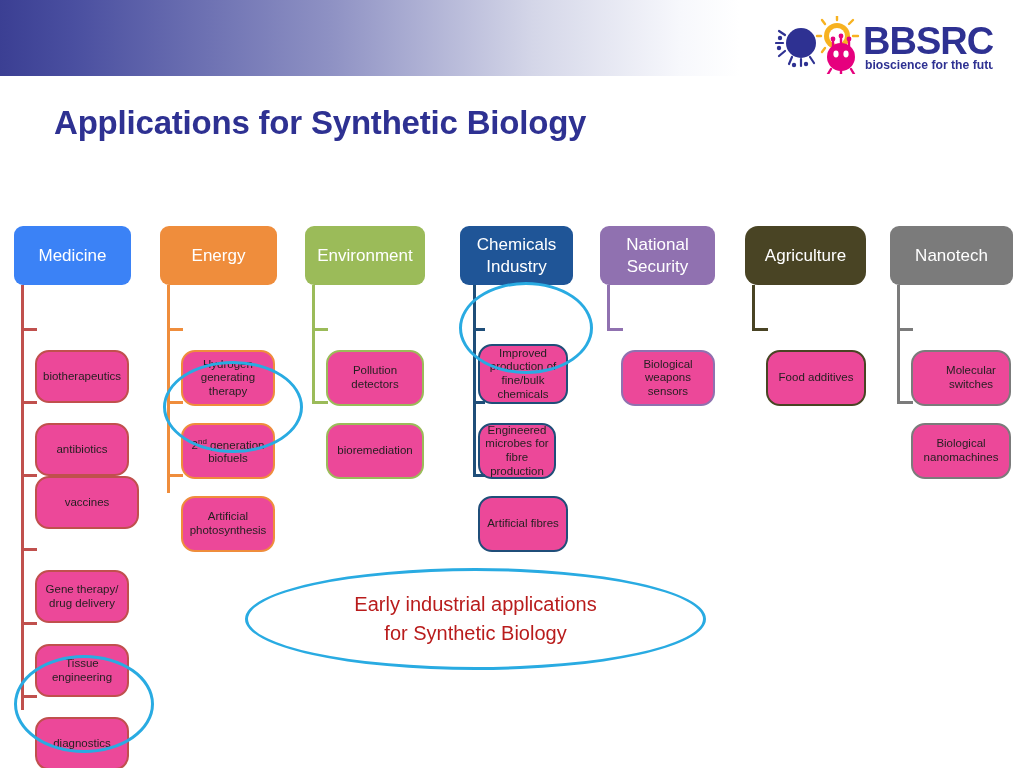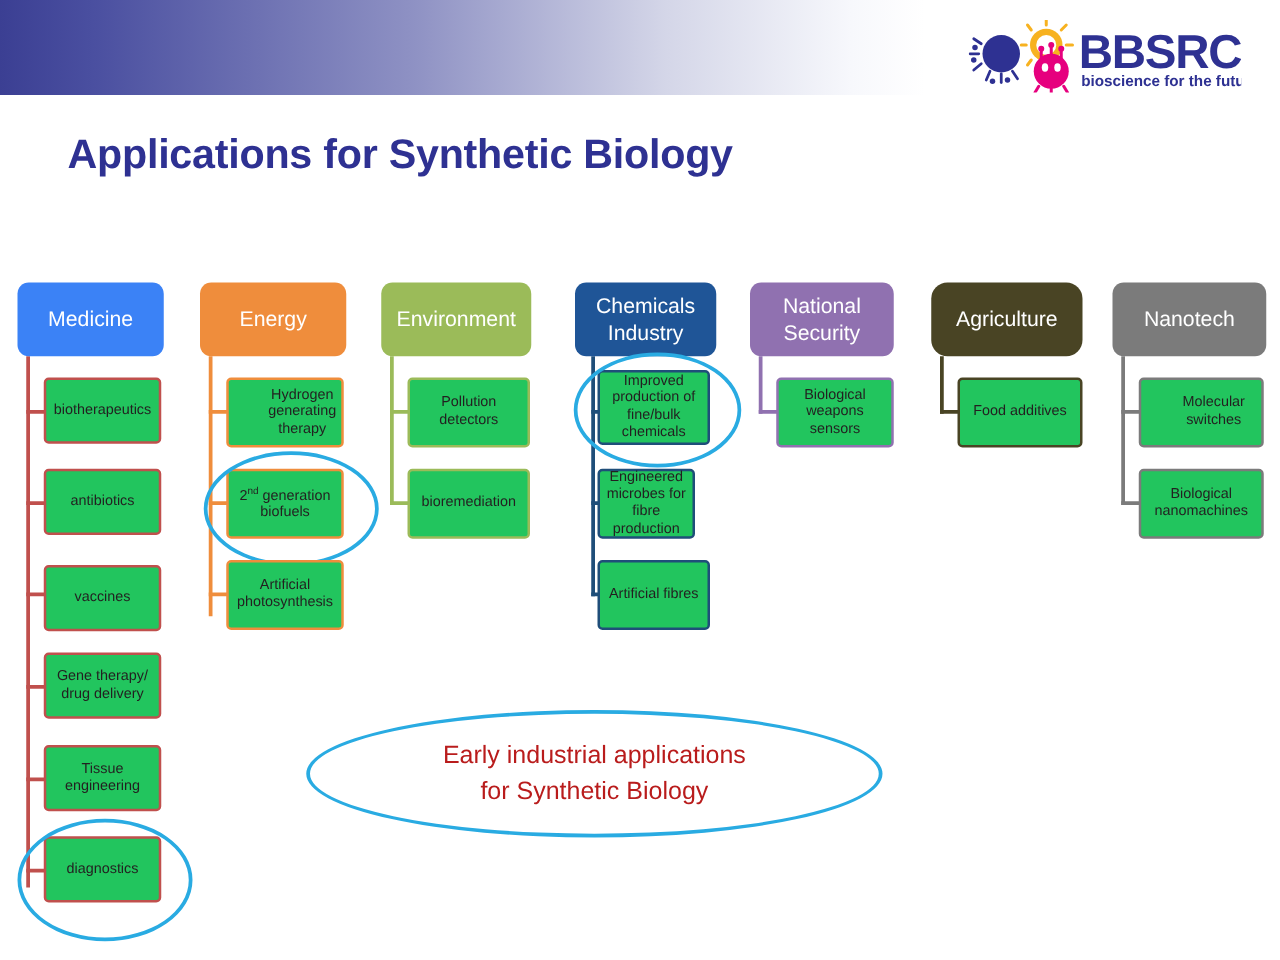--- a/index.html
+++ b/index.html
@@ -59,32 +59,33 @@
     text-align: center;
     font-size: 17px;
     line-height: 1.28;
     font-weight: normal;
     box-sizing: border-box;
     padding: 2px 6px;
   }
 
   .leaf-box {
     position: absolute;
-    background: #22c55e;
-    border-radius: 4px;
+    background: #ec4899;
+    border-radius: 14px;
     border: 2px solid #888;
     display: flex;
     align-items: center;
     justify-content: center;
     text-align: center;
     font-size: 11.5px;
     line-height: 1.18;
     color: #231f20;
     box-sizing: border-box;
     padding: 2px 4px;
+    margin-top: 48px;
   }
   .leaf-box sup { font-size: 8px; vertical-align: super; }
 
   .trunk { position: absolute; width: 3px; }
   .stub  { position: absolute; height: 3px; }
 
   
   .ellipse {
     position: absolute;
     border: 3px solid #29abe2;
@@ -174,21 +175,21 @@
   <div class="leaf-box" style="left:35px; top:302px; width:94px; height:53px; border-color:#c0504d;">
     <span>biotherapeutics</span>
   </div>
 
   <div class="stub" style="left:21px; top:401px; width:16px; background:#c0504d;"></div>
   <div class="leaf-box" style="left:35px; top:375px; width:94px; height:53px; border-color:#c0504d;">
     <span>antibiotics</span>
   </div>
 
   <div class="stub" style="left:21px; top:474px; width:16px; background:#c0504d;"></div>
-  <div class="leaf-box" style="left:35px; top:452px; width:94px; height:53px; border-color:#c0504d;">
+  <div class="leaf-box" style="left:35px; top:428px; width:104px; height:53px; border-color:#c0504d;">
     <span>vaccines</span>
   </div>
 
   <div class="stub" style="left:21px; top:548px; width:16px; background:#c0504d;"></div>
   <div class="leaf-box" style="left:35px; top:522px; width:94px; height:53px; border-color:#c0504d;">
     <span>
       <span>Gene therapy/</span><br>
       <span>drug delivery</span>
     </span>
   </div>
@@ -206,21 +207,21 @@
     <span>diagnostics</span>
   </div>
   <div class="ellipse" style="left:14px; top:655px; width:134px; height:92px;"></div>
 
   <div class="trunk" style="left:167px; top:285px; height:208px; background:#ef8d3c;"></div>
   <div class="head-box" style="left:160px; top:226px; width:117px; height:59px; background:#ef8d3c;">
     <span>Energy</span>
   </div>
 
   <div class="stub" style="left:167px; top:328px; width:16px; background:#ef8d3c;"></div>
-  <div class="leaf-box" style="left:181px; top:302px; width:94px; height:56px; border-color:#ef8d3c;justify-content:flex-end;">
+  <div class="leaf-box" style="left:181px; top:302px; width:94px; height:56px; border-color:#ef8d3c;">
     <span>
       <span>Hydrogen</span><br>
       <span>generating</span><br>
       <span>therapy</span>
     </span>
   </div>
 
   <div class="stub" style="left:167px; top:401px; width:16px; background:#ef8d3c;"></div>
   <div class="leaf-box" style="left:181px; top:375px; width:94px; height:56px; border-color:#ef8d3c;">
     <span>

